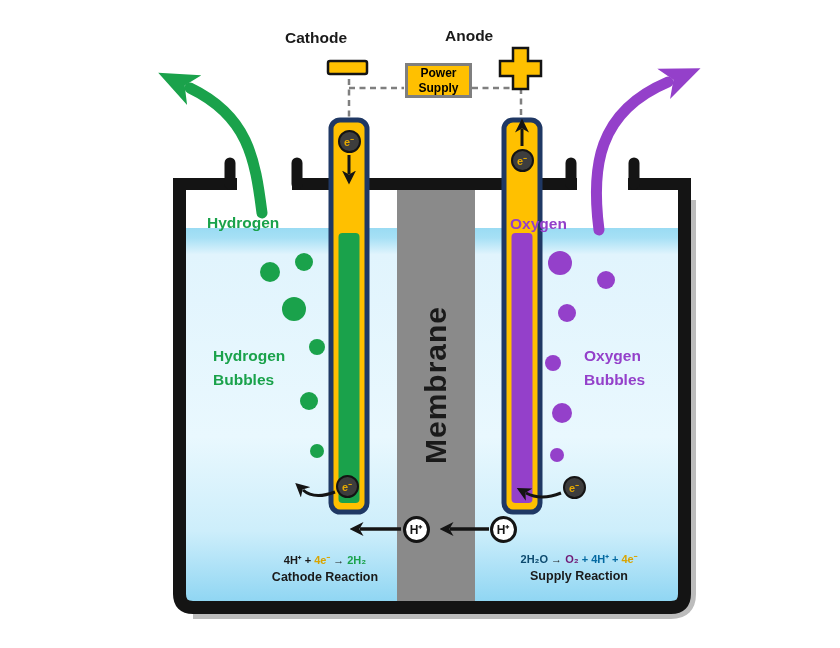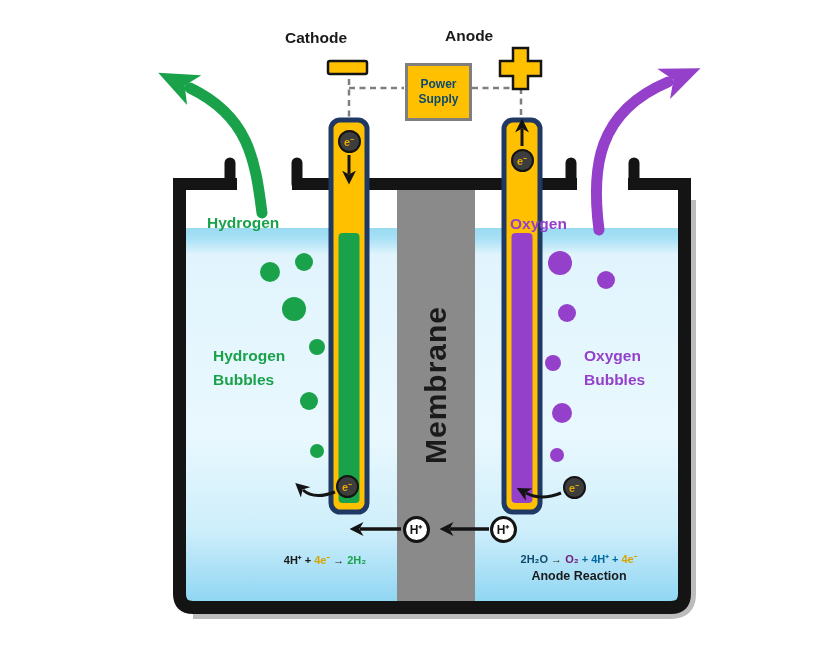--- a/index.html
+++ b/index.html
@@ -6,23 +6,23 @@
   .stage{position:relative;width:840px;height:648px;background:#ffffff;
          font-family:"Liberation Sans",sans-serif;overflow:hidden;}
   .stage svg{position:absolute;left:0;top:0;}
   .lbl{position:absolute;font-weight:bold;color:#1a1a1a;white-space:nowrap;}
   .center{text-align:left;}
   .terminal-label{font-size:15.5px;}
   .gas-label{font-size:15.5px;}
   .bubbles-label{font-size:15.5px;line-height:23.5px;}
   .green{color:#1aa24b;}
   .purple{color:#9440ca;}
-  .power-box{position:absolute;left:405px;top:63px;width:67px;height:58px;
+  .power-box{position:absolute;left:405px;top:63px;width:67px;height:35px;
              background:#ffc000;border:3px solid #7f7f7f;box-sizing:border-box;
-             color:#0c4a6e;font-weight:bold;font-size:12px;line-height:1.25;
+             color:#000000;font-weight:bold;font-size:12px;line-height:1.25;
              display:flex;flex-direction:column;align-items:center;justify-content:center;}
   .membrane-label{position:absolute;left:326px;top:363px;width:220px;height:44px;
                   transform:rotate(-90deg);font-weight:bold;font-size:30px;
                   letter-spacing:1px;color:#1a1a1a;text-align:center;line-height:44px;}
   .badge{position:absolute;border-radius:50%;box-sizing:border-box;
          display:flex;align-items:center;justify-content:center;font-weight:bold;}
   .e-badge{width:23px;height:23px;background:#3d3d3d;border:2px solid #141414;
            color:#e5a900;font-size:11px;}
   .h-badge{width:27px;height:27px;background:#ffffff;border:3px solid #141414;
            color:#141414;font-size:12px;}
@@ -151,19 +151,20 @@
   <div class="badge e-badge" style="left:337.5px;top:129.5px;">e⁻</div>
   <div class="badge e-badge" style="left:510.5px;top:148.5px;">e⁻</div>
   <div class="badge e-badge" style="left:335.5px;top:474.5px;">e⁻</div>
   <div class="badge e-badge" style="left:562.5px;top:475.5px;">e⁻</div>
 
   <div class="badge h-badge" style="left:402.5px;top:515.5px;">H⁺</div>
   <div class="badge h-badge" style="left:489.5px;top:515.5px;">H⁺</div>
 
   <div class="reaction" style="left:225px;top:552px;">
     <div class="formula"><span style="color: rgb(26, 26, 26);">4H⁺ + </span><span style="color: rgb(217, 164, 0);">4e⁻</span><span style="color: rgb(26, 26, 26);"> → </span><span style="color: rgb(26, 162, 75);">2H₂</span></div>
+    <div class="caption">Cathode Reaction</div>
   </div>
   <div class="reaction" style="left:479px;top:551px;">
     <div class="formula"><span style="color: #0c4a6e;">2H₂O</span><span style="color: rgb(26, 26, 26);"> → </span><span style="color: #701a75;">O₂</span><span style="color: #0369a1;"> + 4H⁺ + </span><span style="color: rgb(217, 164, 0);">4e⁻</span></div>
-    <div class="caption">Anode Reaction</div>
+    <div class="caption">Supply Reaction</div>
   </div>
 
 </div>
 
 </body></html>

